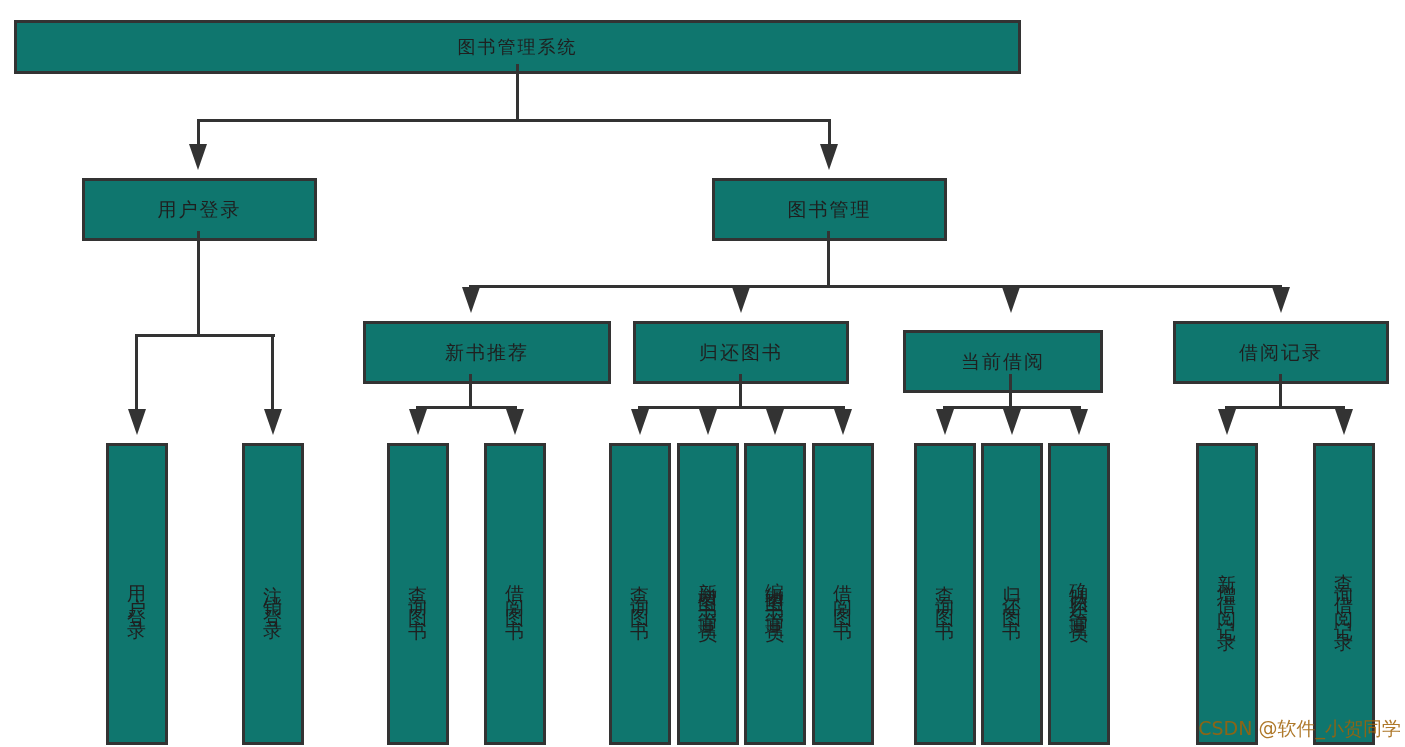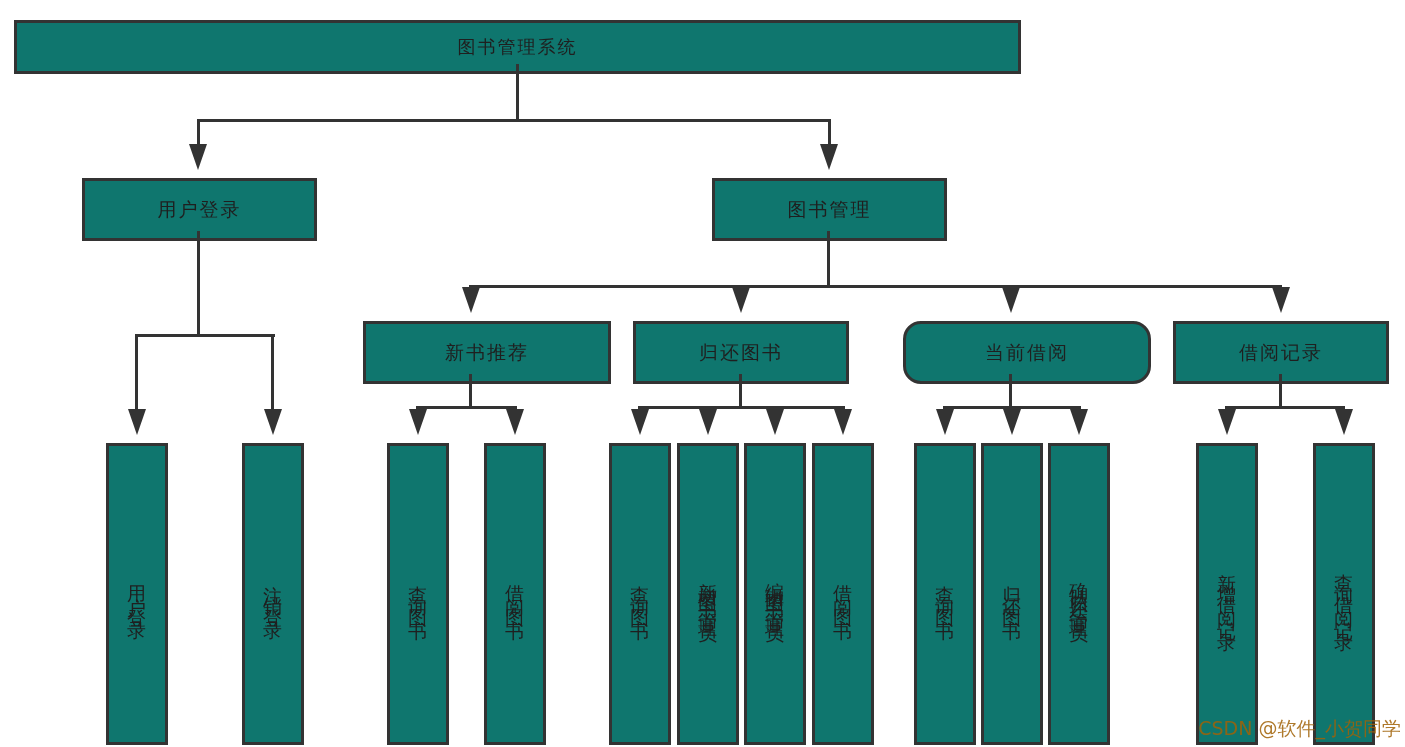--- a/index.html
+++ b/index.html
@@ -44,21 +44,21 @@
   <div class="box" style="left:712px;top:170px;width:235px;height:63px;">
     <span class="hlabel">图书管理</span>
   </div>
 
   <div class="box" style="left:363px;top:313px;width:248px;height:63px;">
     <span class="hlabel">新书推荐</span>
   </div>
   <div class="box" style="left:633px;top:313px;width:216px;height:63px;">
     <span class="hlabel">归还图书</span>
   </div>
-  <div class="box" style="left:903px;top:313px;width:248px;height:63px;border-radius:18px;">
+  <div class="box" style="left:903px;top:322px;width:200px;height:63px;">
     <span class="hlabel">当前借阅</span>
   </div>
   <div class="box" style="left:1173px;top:313px;width:216px;height:63px;">
     <span class="hlabel">借阅记录</span>
   </div>
 
   <div class="box" style="left:106px;top:435px;width:62px;height:302px;">
     <span class="vlabel">用户登录</span>
   </div>
   <div class="box" style="left:242px;top:435px;width:62px;height:302px;">

